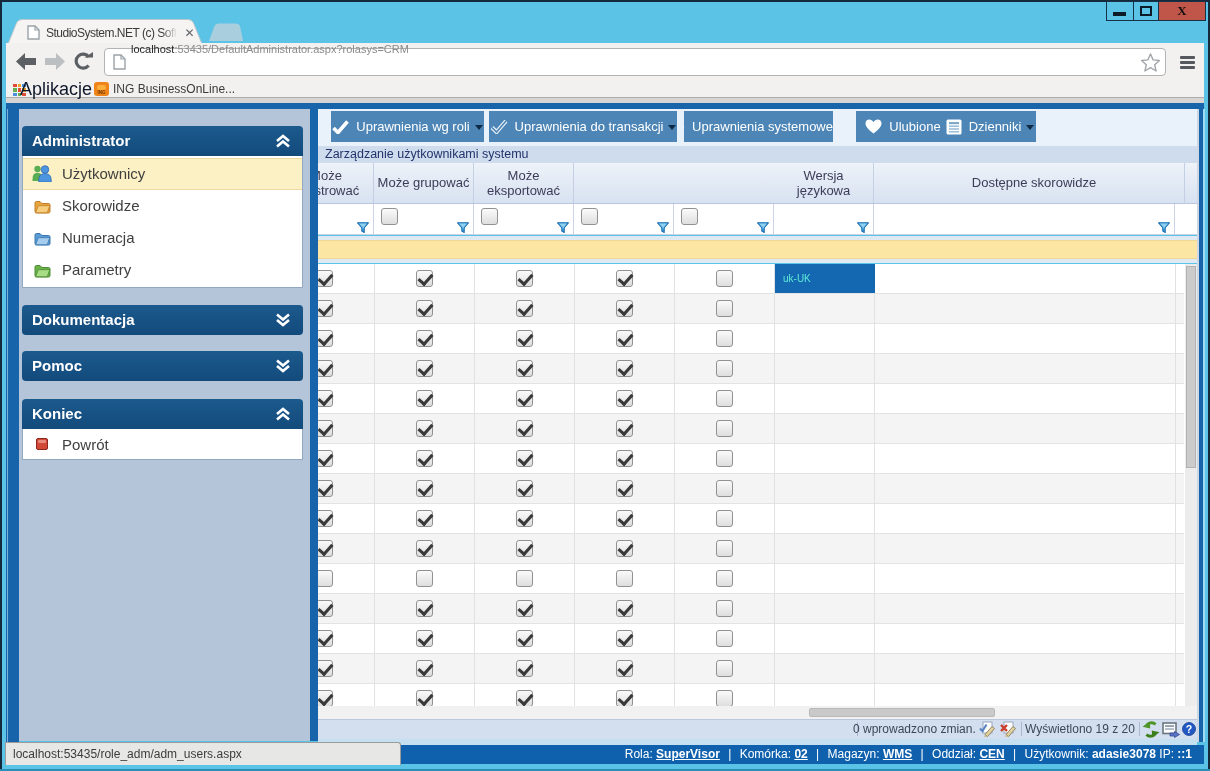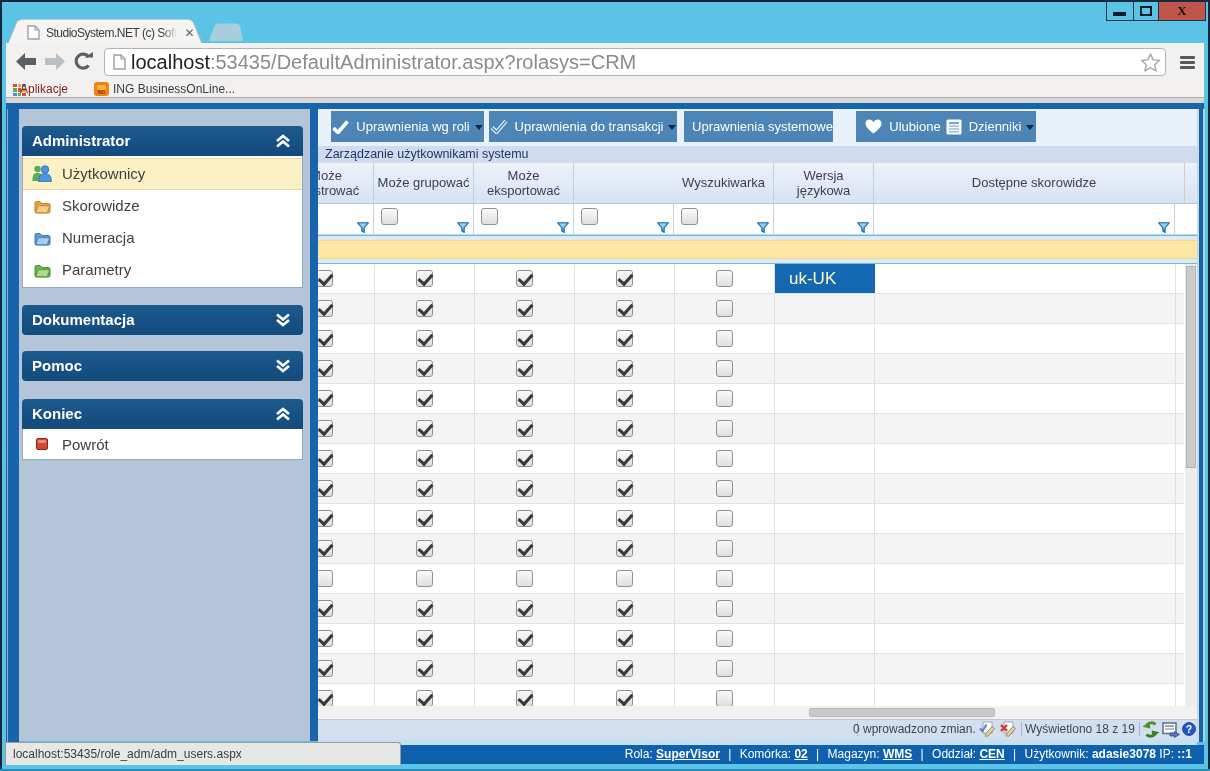--- a/index.html
+++ b/index.html
@@ -60,37 +60,37 @@
 </svg>
 <svg class="a" style="left:72px;top:52px" width="21" height="19" viewBox="0 0 21 19">
 <path d="M16.6,13.5 A7,7 0 1 1 16.8,5" fill="none" stroke="#5c6064" stroke-width="3.2"></path>
 <path d="M12.5,5.5 L21,5.5 L21,0 Z" fill="#5c6064"></path>
 </svg>
 <div class="a" style="left:104px;top:48px;width:1062px;height:28px;background:#fff;border:1px solid #b3b3b3;border-radius:4px"></div>
 <svg class="a" style="left:113px;top:54px" width="13" height="16" viewBox="0 0 13 16">
 <path d="M1,1 L8,1 L12,5 L12,15 L1,15 Z" fill="#fff" stroke="#9aa2a8" stroke-width="1.4"></path>
 <path d="M8,1 L8,5 L12,5" fill="none" stroke="#9aa2a8" stroke-width="1.2"></path>
 </svg>
-<div class="a" style="left:131px;top:49px;height:44px;line-height:27px;font-size:20px;color:#8b8b8b"><span style="color:#1f1f1f">localhost</span>:53435/DefaultAdministrator.aspx?rolasys=CRM</div>
+<div class="a" style="left:131px;top:36px;height:44px;line-height:27px;font-size:11px;color:#8b8b8b"><span style="color:#1f1f1f">localhost</span>:53435/DefaultAdministrator.aspx?rolasys=CRM</div>
 <svg class="a" style="left:1141px;top:53px" width="19" height="19" viewBox="0 0 19 19">
 <path d="M9.5,1 L12.1,6.9 L18.5,7.5 L13.7,11.8 L15.1,18 L9.5,14.7 L3.9,18 L5.3,11.8 L0.5,7.5 L6.9,6.9 Z" fill="none" stroke="#a2a6aa" stroke-width="1.4" stroke-linejoin="round"></path>
 </svg>
 <div class="a" style="left:1180px;top:56px;width:15px;height:3px;background:#55585c;border-radius:1px"></div>
 <div class="a" style="left:1180px;top:61px;width:15px;height:3px;background:#55585c;border-radius:1px"></div>
 <div class="a" style="left:1180px;top:66px;width:15px;height:3px;background:#55585c;border-radius:1px"></div>
 <div class="a" style="left:13.0px;top:83.5px;width:3.6px;height:3.6px;background:#df4b37"></div>
 <div class="a" style="left:17.6px;top:83.5px;width:3.6px;height:3.6px;background:#f1a325"></div>
 <div class="a" style="left:22.2px;top:83.5px;width:3.6px;height:3.6px;background:#4a90d9"></div>
 <div class="a" style="left:13.0px;top:88.1px;width:3.6px;height:3.6px;background:#65b054"></div>
 <div class="a" style="left:17.6px;top:88.1px;width:3.6px;height:3.6px;background:#df4b37"></div>
 <div class="a" style="left:22.2px;top:88.1px;width:3.6px;height:3.6px;background:#f1a325"></div>
 <div class="a" style="left:13.0px;top:92.7px;width:3.6px;height:3.6px;background:#4a90d9"></div>
 <div class="a" style="left:17.6px;top:92.7px;width:3.6px;height:3.6px;background:#65b054"></div>
 <div class="a" style="left:22.2px;top:92.7px;width:3.6px;height:3.6px;background:#df4b37"></div>
-<div class="a" style="left:20px;top:81px;height:16px;line-height:16px;font-size:12px;color:#7f1d1d">Aplikacje</div>
+<div class="a" style="left:20px;top:81px;height:16px;line-height:16px;font-size:18px;color:#0f172a">Aplikacje</div>
 <div class="a" style="left:94px;top:82px;width:15px;height:14px;background:#f08418;border-radius:3px"></div>
 <div class="a" style="left:97px;top:85px;width:9px;height:5px;background:#fbb03d;border-radius:2px"></div>
 <div class="a" style="left:96px;top:91px;width:11px;height:3px;color:#7a3c00;font-size:4.5px;font-weight:bold;line-height:3px;text-align:center">ING</div>
 <div class="a" style="left:113px;top:81px;height:16px;line-height:16px;font-size:12px;color:#3a3a3a">ING BusinessOnLine...</div>
 <div class="a" style="left:6px;top:103px;width:1198px;height:6px;background:#1864ab"></div>
 <div class="a" style="left:6px;top:109px;width:13px;height:633px;background:#1864ab"></div>
 <div class="a" style="left:7px;top:109px;width:1px;height:633px;background:#7fb0d8"></div>
 <div class="a" style="left:1197px;top:109px;width:2px;height:633px;background:#cdd8e4"></div>
 <div class="a" style="left:1199px;top:109px;width:5px;height:633px;background:#1864ab"></div>
 <div class="a" style="left:1203px;top:109px;width:2px;height:633px;background:#9fdcf2"></div>
@@ -160,21 +160,20 @@
       <rect x="3" y="3" width="10" height="2.2" fill="#7fa8c9"></rect>
       <rect x="3" y="6.4" width="10" height="1.6" fill="#9fc0da"></rect>
       <rect x="3" y="9.2" width="10" height="1.6" fill="#9fc0da"></rect>
       <rect x="3" y="12" width="10" height="1.6" fill="#9fc0da"></rect>
     </svg>Dzienniki<span class="dar"></span></div>
 <div class="a" style="left:318px;top:146px;width:879px;height:17px;background:#cfdcee;font-size:12.5px;color:#22336a;line-height:17px;padding-left:7px">Zarządzanie użytkownikami systemu</div>
 <div class="a" style="left:318px;top:163px;width:879px;height:41px;background:linear-gradient(#eef2f9,#d7e2f1);border-bottom:1px solid #b9c7dd;overflow:hidden">
     <div class="hc" style="left:-39px;width:95px">Może<br>rejestrować</div>
     <div class="hc" style="left:56px;width:100px">Może grupować</div>
     <div class="hc" style="left:156px;width:100px">Może<br>eksportować</div>
-    <div class="hc" style="left:356px;width:100px">Wyszukiwarka</div>
     <div class="hc" style="left:456px;width:100px">Wersja<br>językowa</div>
     <div class="hc" style="left:566px;width:301px">Dostępne skorowidze</div>
   </div>
 <div class="a" style="left:318px;top:204px;width:879px;height:31px;background:#fff;border-bottom:1px solid #c9d3e5;overflow:hidden">
     <div class="fc" style="left:-35px;width:91px">
       <div class="a" style="left:74px;top:15px"><svg width="12" height="11" viewBox="0 0 12 11">
           <path d="M0.6,0.8 L11.4,0.8 L7.2,5.6 L7.2,10.4 L4.8,9 L4.8,5.6 Z" fill="#42a0dc" stroke="#1b6eb0" stroke-width="1.1" stroke-linejoin="round"></path>
           <path d="M2,1.6 L10,1.6 L6.6,5.4 L6.6,6.5 L5.6,6.5 L5.6,5.4 Z" fill="#8fd0f0"></path>
         </svg></div>
     </div>
@@ -238,21 +237,21 @@
     <div class="row" style="top:360px;background:#ffffff"></div>
     <div class="row" style="top:390px;background:#f4f4f5"></div>
     <div class="row" style="top:420px;background:#ffffff"></div>
     <div class="vl" style="left:56px"></div>
     <div class="vl" style="left:156px"></div>
     <div class="vl" style="left:256px"></div>
     <div class="vl" style="left:356px"></div>
     <div class="vl" style="left:456px"></div>
     <div class="vl" style="left:556px"></div>
     <div class="vl" style="left:857px"></div>
-    <div class="a" style="left:457px;top:0;width:100px;height:29px;background:#1368b1;color:#fef9c3;font-size:17px;line-height:29px;padding-left:14px">uk-UK</div>
+    <div class="a" style="left:457px;top:0;width:100px;height:29px;background:#1368b1;color:#5eead4;font-size:10px;line-height:29px;padding-left:8px">uk-UK</div>
     <div class="cb on" style="left:-2.5px;top:6px"></div>
     <div class="cb on" style="left:97.5px;top:6px"></div>
     <div class="cb on" style="left:197.5px;top:6px"></div>
     <div class="cb on" style="left:297.5px;top:6px"></div>
     <div class="cb" style="left:397.5px;top:6px"></div>
     <div class="cb on" style="left:-2.5px;top:36px"></div>
     <div class="cb on" style="left:97.5px;top:36px"></div>
     <div class="cb on" style="left:197.5px;top:36px"></div>
     <div class="cb on" style="left:297.5px;top:36px"></div>
     <div class="cb" style="left:397.5px;top:36px"></div>
@@ -324,21 +323,21 @@
     <div class="a" style="left:866.5px;top:0;width:12px;height:443px;background:#ececec"></div>
     <div class="a" style="left:867.5px;top:2px;width:10px;height:202px;background:#cbcbcb;border:1px solid #b2b2b2"></div>
   </div>
 <div class="a" style="left:318px;top:706px;width:879px;height:13px;background:#f1f1f1"></div>
 <div class="a" style="left:809px;top:708px;width:186px;height:9px;background:#c9c9c9;border:1px solid #b9b9b9;border-radius:2px"></div>
 <div class="a" style="left:318px;top:719px;width:879px;height:20px;background:#d3dfef;border-top:1px solid #bac7dc"></div>
 <div class="sep" style="left:857px"></div>
 <div class="sep" style="left:1021px"></div>
 <div class="sep" style="left:1139px"></div>
 <div class="ft" style="left:853px">0 wprowadzono zmian.</div>
-<div class="ft" style="left:1025px">Wyświetlono 18 z 19</div>
+<div class="ft" style="left:1025px">Wyświetlono 19 z 20</div>
 <div class="a" style="left:979px;top:721px;width:17px;height:16px"><svg width="17" height="16" viewBox="0 0 17 16">
       <rect x="4" y="1" width="9" height="11" fill="#fdfdfd" stroke="#9aa8bc" stroke-width="1"></rect>
       <path d="M6,13.5 L13,5.5 L15.5,7.5 L8.5,15.5 Z" fill="#e3d3a4" stroke="#8a7a50" stroke-width="0.9"></path>
       <path d="M6,13.5 L8.5,15.5 L5.2,16 Z" fill="#c8b684"></path>
       <path d="M1,7.5 L3.5,10 L7.5,3.5" fill="none" stroke="#5b86c4" stroke-width="2.2"></path>
     </svg></div>
 <div class="a" style="left:1000px;top:721px;width:17px;height:16px"><svg width="17" height="16" viewBox="0 0 17 16">
       <rect x="4" y="1" width="9" height="11" fill="#fdfdfd" stroke="#9aa8bc" stroke-width="1"></rect>
       <path d="M6,13.5 L13,5.5 L15.5,7.5 L8.5,15.5 Z" fill="#e3d3a4" stroke="#8a7a50" stroke-width="0.9"></path>
       <path d="M6,13.5 L8.5,15.5 L5.2,16 Z" fill="#c8b684"></path>

